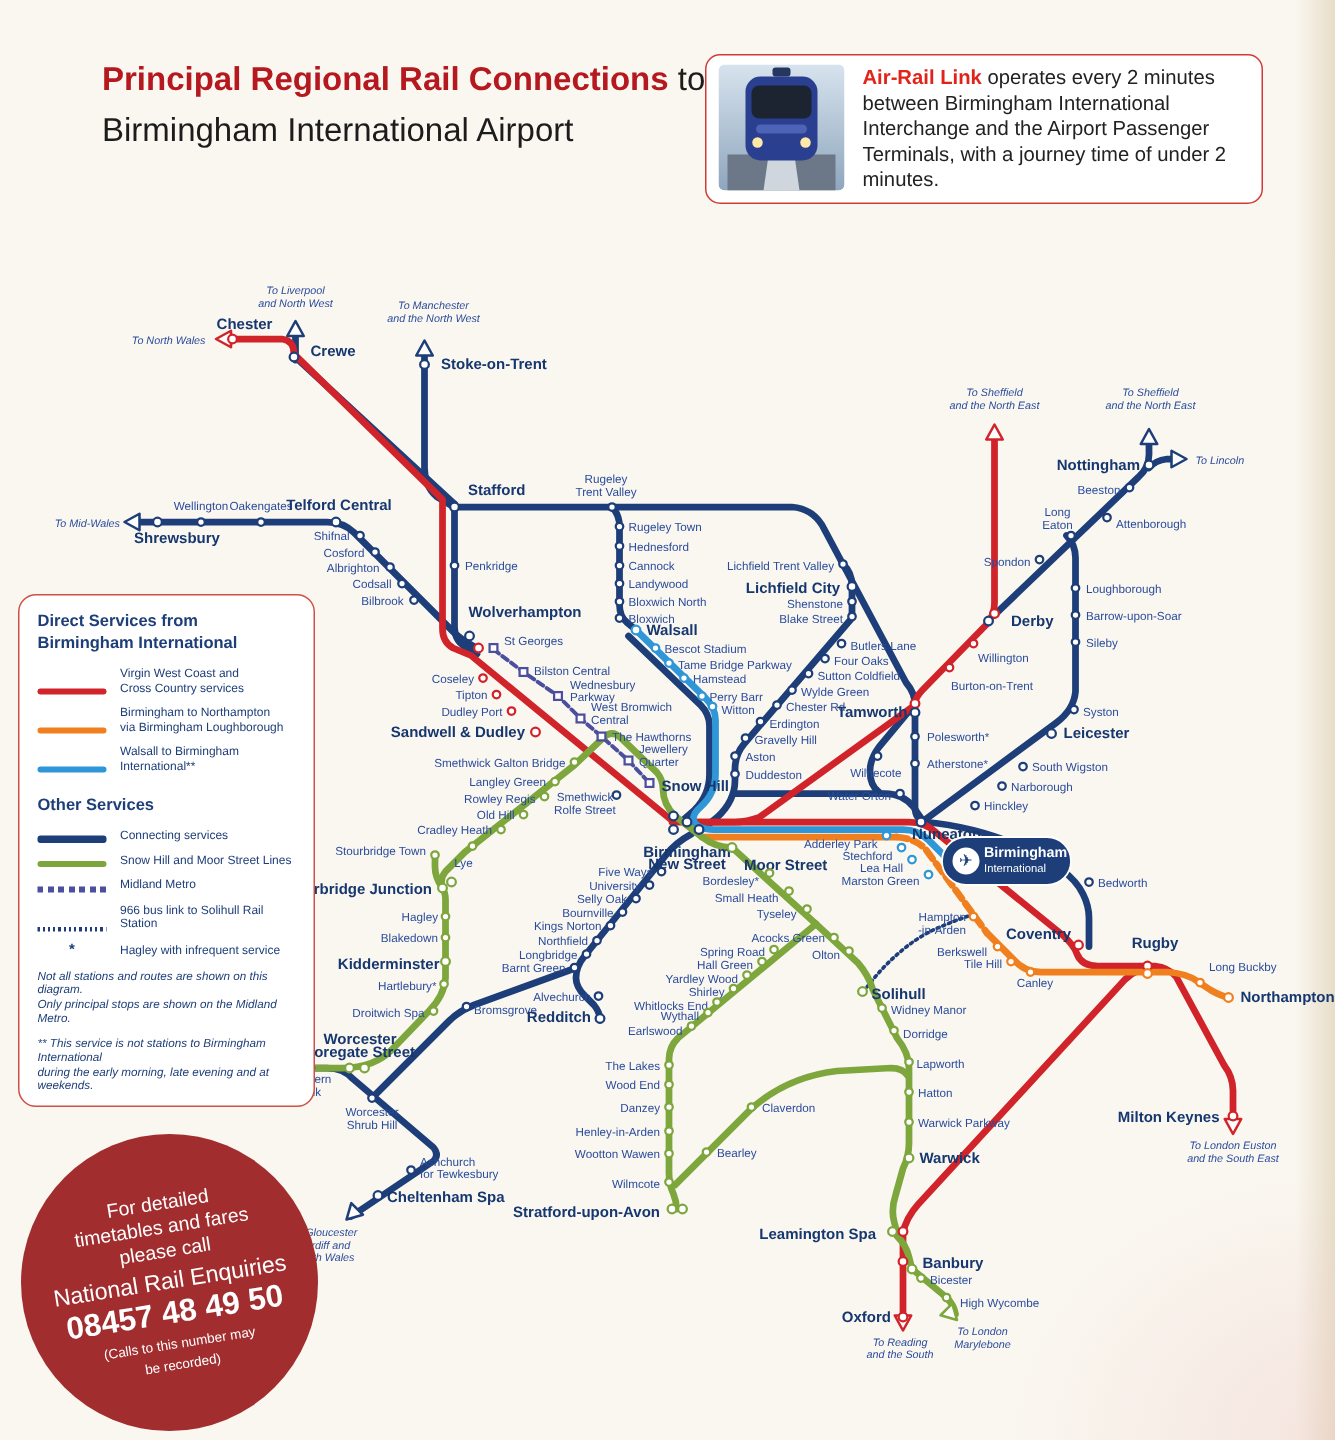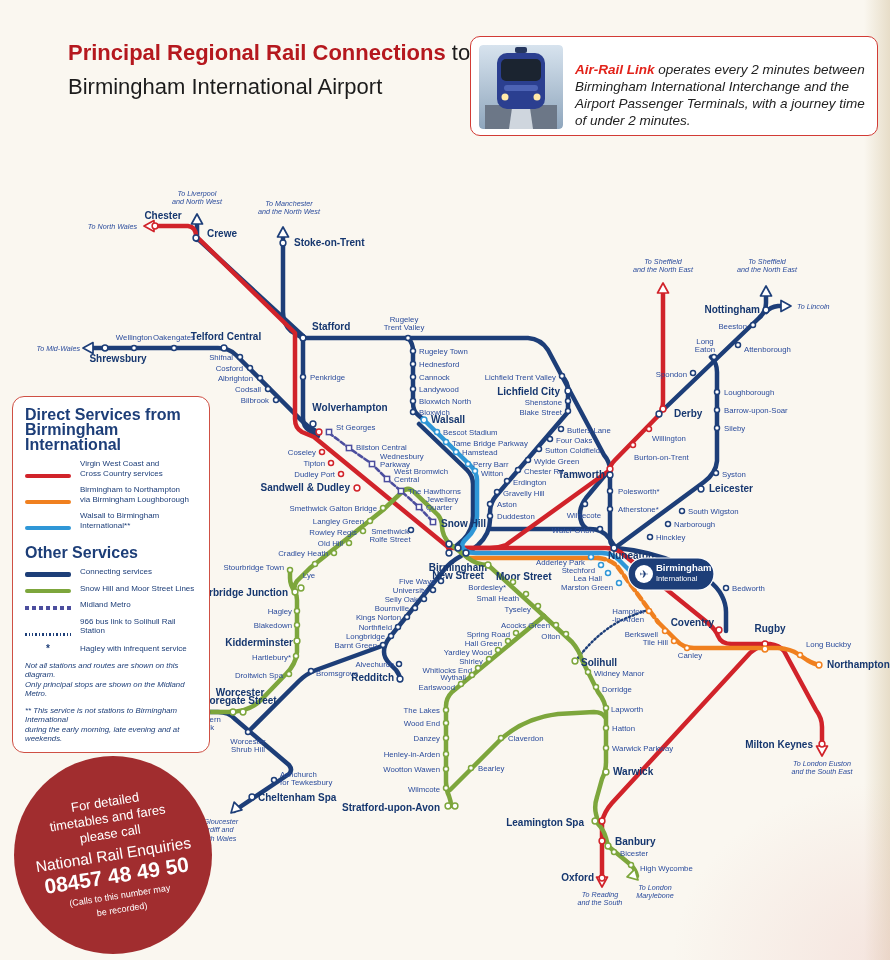--- a/index.html
+++ b/index.html
@@ -3,27 +3,27 @@
 <meta charset="utf-8">
 <style>
   html,body{margin:0;padding:0;}
   body{width:890px;height:960px;position:relative;background:#faf7f0;font-family:"Liberation Sans",sans-serif;overflow:hidden;}
   .edge-band{position:absolute;top:0;right:0;width:26px;height:960px;background:linear-gradient(90deg,rgba(233,224,206,0),#e7ddc8);}
   .corner-tint{position:absolute;bottom:0;right:0;width:220px;height:180px;background:radial-gradient(ellipse at bottom right,rgba(238,205,200,.45),rgba(238,205,200,0) 70%);}
   
   .hdr{position:absolute;left:28px;top:36px;width:420px;font-size:22px;line-height:34px;color:#1c1c1c;margin-left:40px;}
   .hdr .red{color:#b5181e;font-weight:bold;}
   
-  .arbox{position:absolute;left:470px;top:36px;width:408px;height:100px;background:#fff;border:1.5px solid #d23b35;border-radius:10px;display:flex;align-items:flex-end;padding:6px 10px 6px 8px;box-sizing:border-box;font-style:italic;}
+  .arbox{position:absolute;left:470px;top:36px;width:372px;height:100px;background:#fff;border:1.5px solid #d23b35;border-radius:10px;display:flex;align-items:flex-start;padding:6px 10px 6px 8px;box-sizing:border-box;}
   .arbox .pic{width:84px;height:84px;border-radius:4px;flex:0 0 auto;margin-right:12px;}
   .arbox .txt{font-size:13.5px;line-height:17px;color:#222;}
   .arbox .lead{color:#e2231a;font-weight:bold;}
   
   .legend{position:absolute;left:12px;top:396px;width:198px;background:#fff;border:1.5px solid #cf5044;border-radius:12px;padding:8px 10px 8px 12px;box-sizing:border-box;}
-  .legend h3{margin:2px 0 4px 0;font-size:16px;line-height:15px;color:#1d3e78;font-weight:bold;}
+  .legend h3{margin:2px 0 4px 0;font-size:11px;line-height:15px;color:#1d3e78;font-weight:bold;}
   .legend .item{display:flex;align-items:flex-end;margin:7px 0;}
   .legend .sw{width:46px;flex:0 0 46px;height:4.5px;border-radius:2px;margin-right:9px;}
   .legend .sw.red{background:#d1232a;}
   .legend .sw.orange{background:#f0801f;}
   .legend .sw.blue{background:#2f97d7;}
   .legend .sw.navy{background:#1d3e78;}
   .legend .sw.green{background:#7da63c;}
   .legend .sw.metro{height:4px;background:repeating-linear-gradient(90deg,#4c4e9e 0 4px,transparent 4px 7px);border-radius:0;}
   .legend .sw.bus{height:3px;background:repeating-linear-gradient(90deg,#1d3e78 0 1.5px,transparent 1.5px 3.5px);border-radius:0;}
   .legend .sw.star{background:none;height:auto;color:#1d3e78;font-weight:bold;text-align:center;font-size:10px;}

